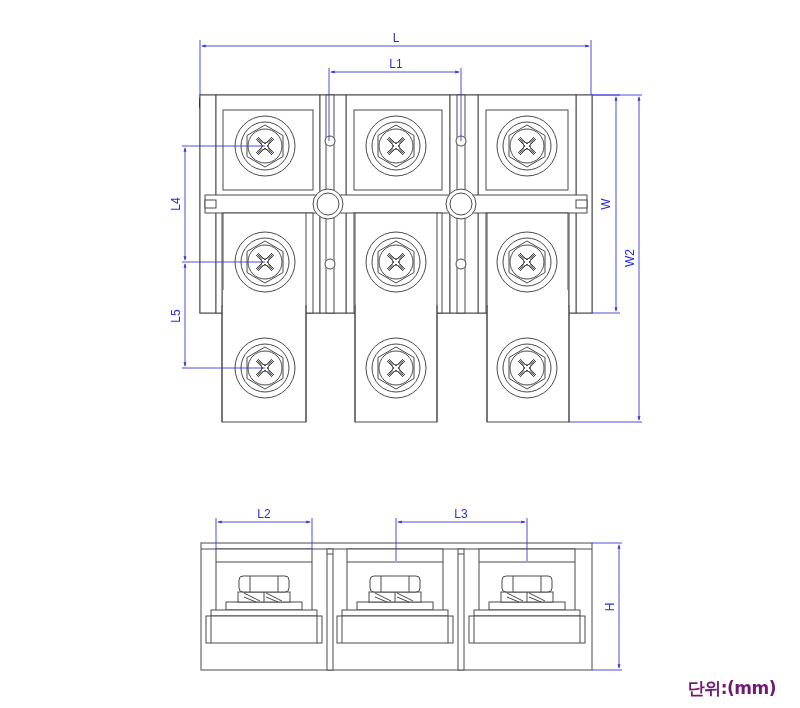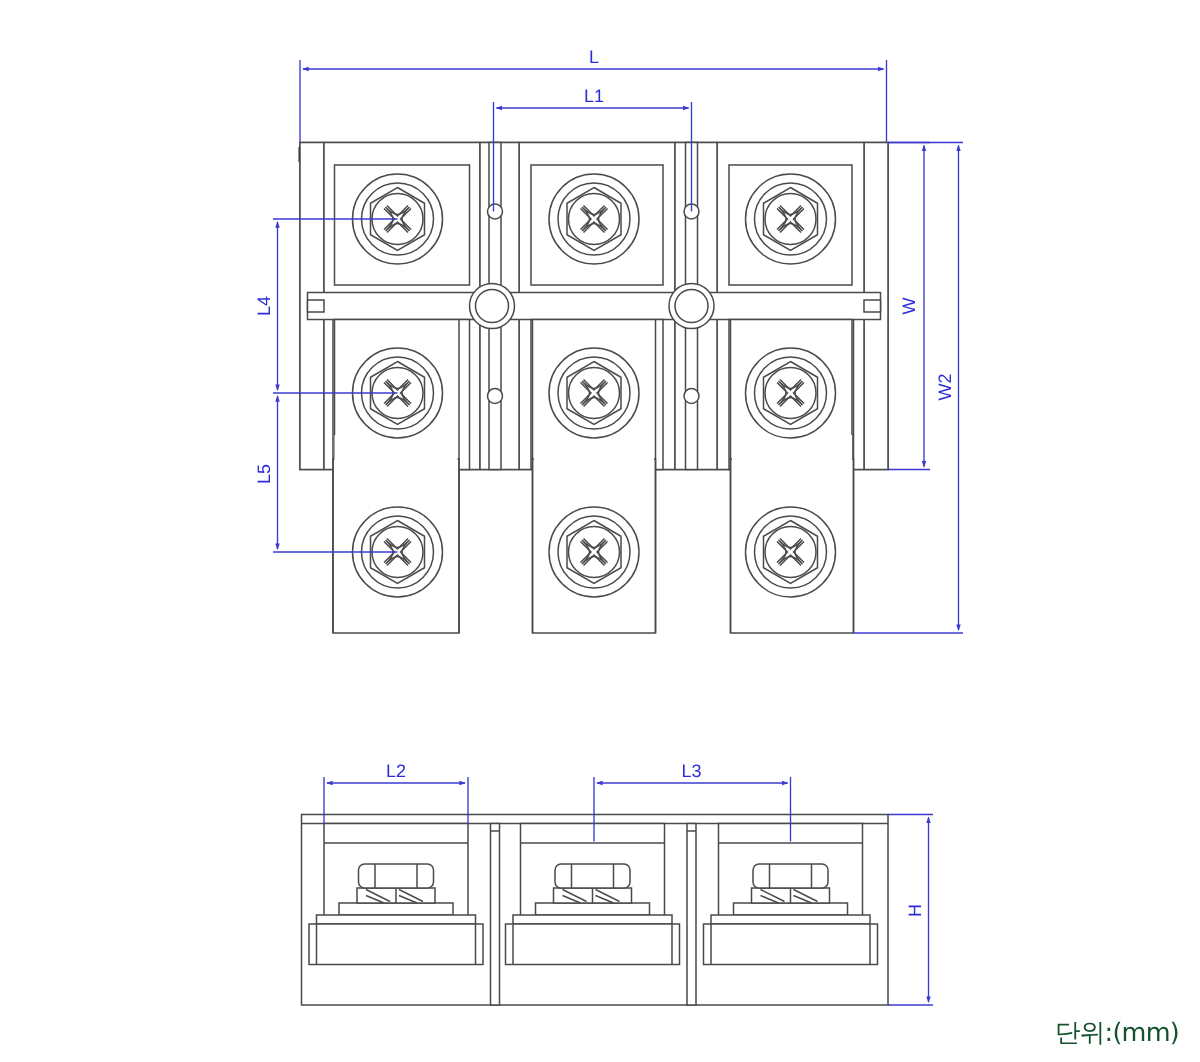--- a/index.html
+++ b/index.html
@@ -2,21 +2,21 @@
 <html><head>
   <meta charset="utf-8">
   <style>
     html, body { margin: 0; padding: 0; background: #ffffff; }
     body { width: 800px; height: 708px; position: relative; overflow: hidden; font-family: "Liberation Sans", sans-serif; }
     svg { position: absolute; left: 0; top: 0; }
     .ol { fill: #ffffff; stroke: #4a4a4a; stroke-width: 1; }
     .ln { fill: none; stroke: #4a4a4a; stroke-width: 1; }
     .dim { fill: none; stroke: #3a3ad0; stroke-width: 0.9; }
     .dimtxt { fill: #2c2cd8; font-family: "Liberation Sans", sans-serif; font-size: 12px; }
-    .unit { position: absolute; right: 14px; top: 677px; font-family: "DejaVu Sans", sans-serif; font-size: 17px; font-weight: normal; color: #14532d; letter-spacing: -0.5px; }
+    .unit { position: absolute; right: 24px; top: 677px; font-family: "DejaVu Sans", sans-serif; font-size: 17px; font-weight: bold; color: #701a75; letter-spacing: -0.5px; }
   </style>
 </head>
 <body>
 
 <svg width="800" height="708" viewBox="0 0 800 708">
   <defs>
     <marker id="arr" viewBox="0 0 6 6" refX="5" refY="3" markerWidth="5" markerHeight="5" orient="auto-start-reverse">
       <path d="M0,1 L6,3 L0,5 z" fill="#3a3ad0"></path>
     </marker>
 

